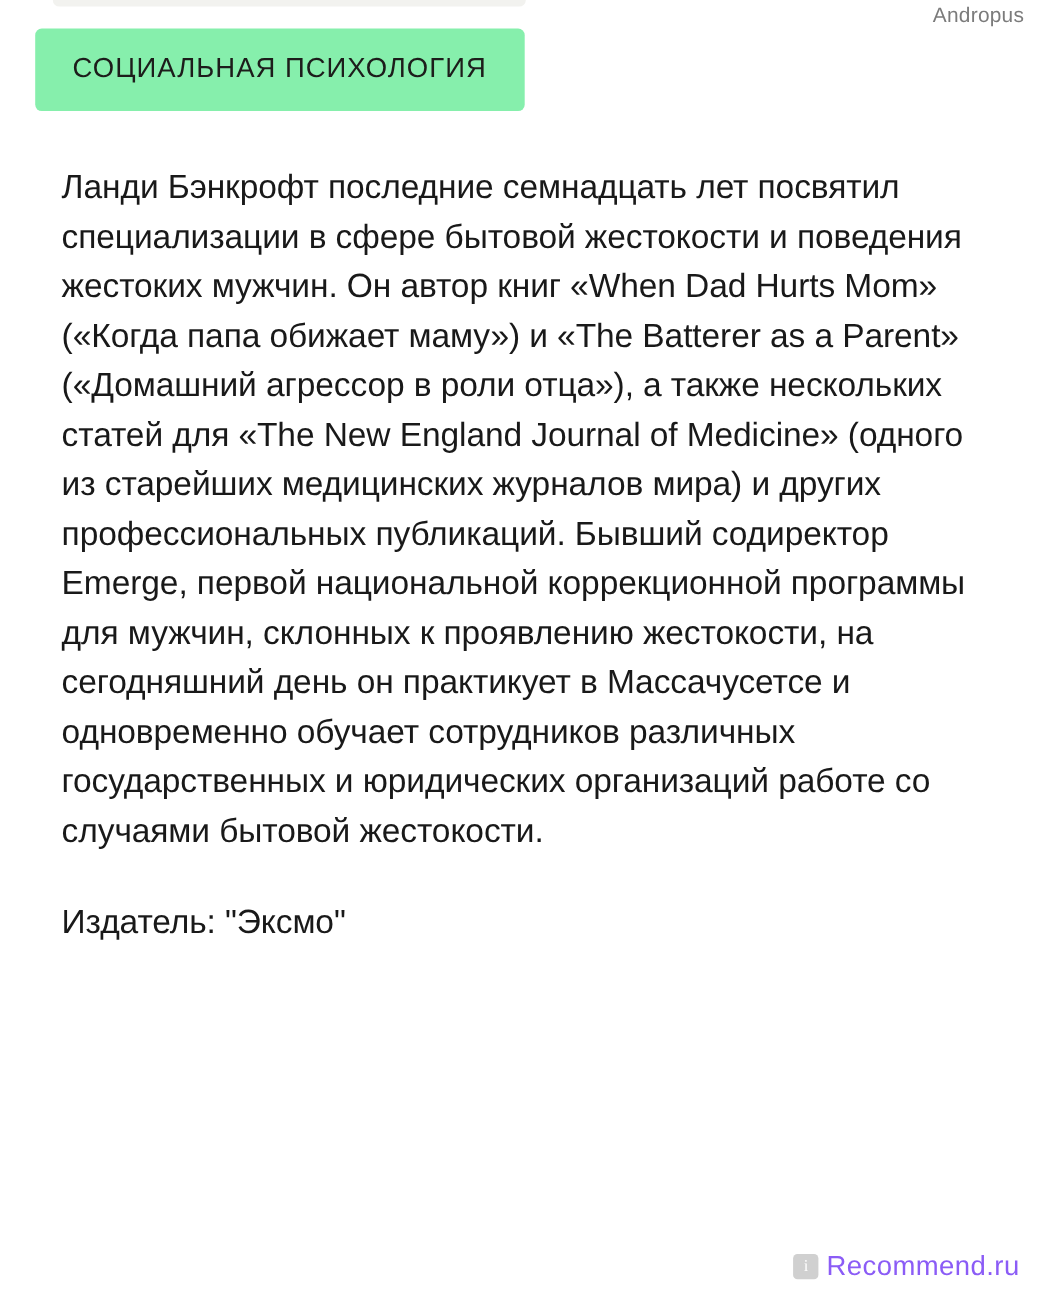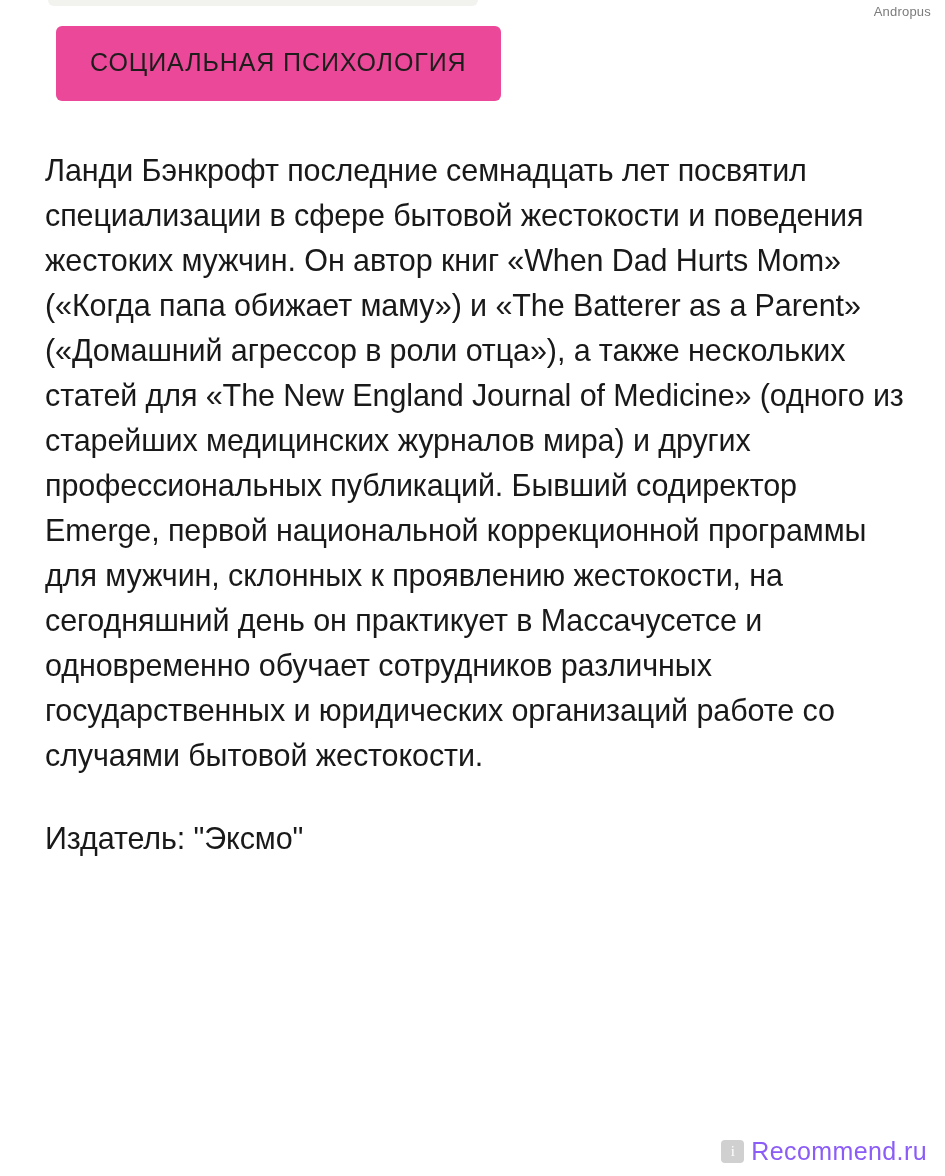--- a/index.html
+++ b/index.html
@@ -31,33 +31,33 @@
     width: 430px;
     height: 20px;
     background: #f2f2ef;
     border-radius: 6px;
   }
 
   .watermark-top {
     position: absolute;
     right: 14px;
     top: 4px;
-    font-size: 13px;
+    font-size: 19px;
     color: #7b7b7b;
     letter-spacing: 0.2px;
     font-family: "Liberation Sans", sans-serif;
   }
 
   .category-chip {
     position: absolute;
-    left: 56px;
+    left: 32px;
     top: 26px;
     min-width: 430px;
     box-sizing: border-box;
-    background: #ec4899;
+    background: #86efac;
     border-radius: 6px;
     padding: 22px 34px 24px 34px;
   }
   .category-chip .chip-label {
     font-size: 25px;
     letter-spacing: 0.9px;
     color: #1d1d1b;
     font-family: "Liberation Sans", sans-serif;
     white-space: nowrap;
   }
@@ -67,21 +67,21 @@
     left: 40px;
     top: 148px;
     width: 866px;
   }
 
   .paragraph {
     font-size: 30.5px;
     line-height: 45px;
     color: #191919;
     letter-spacing: -0.1px;
-    margin: 0 0 38px 5px;
+    margin: 0 0 38px 16px;
     font-family: "Liberation Sans", sans-serif;
   }
   .paragraph:last-child {
     margin-bottom: 0;
   }
   .paragraph.meta {
     margin-bottom: 36px;
   }
 
   .watermark-bottom {

